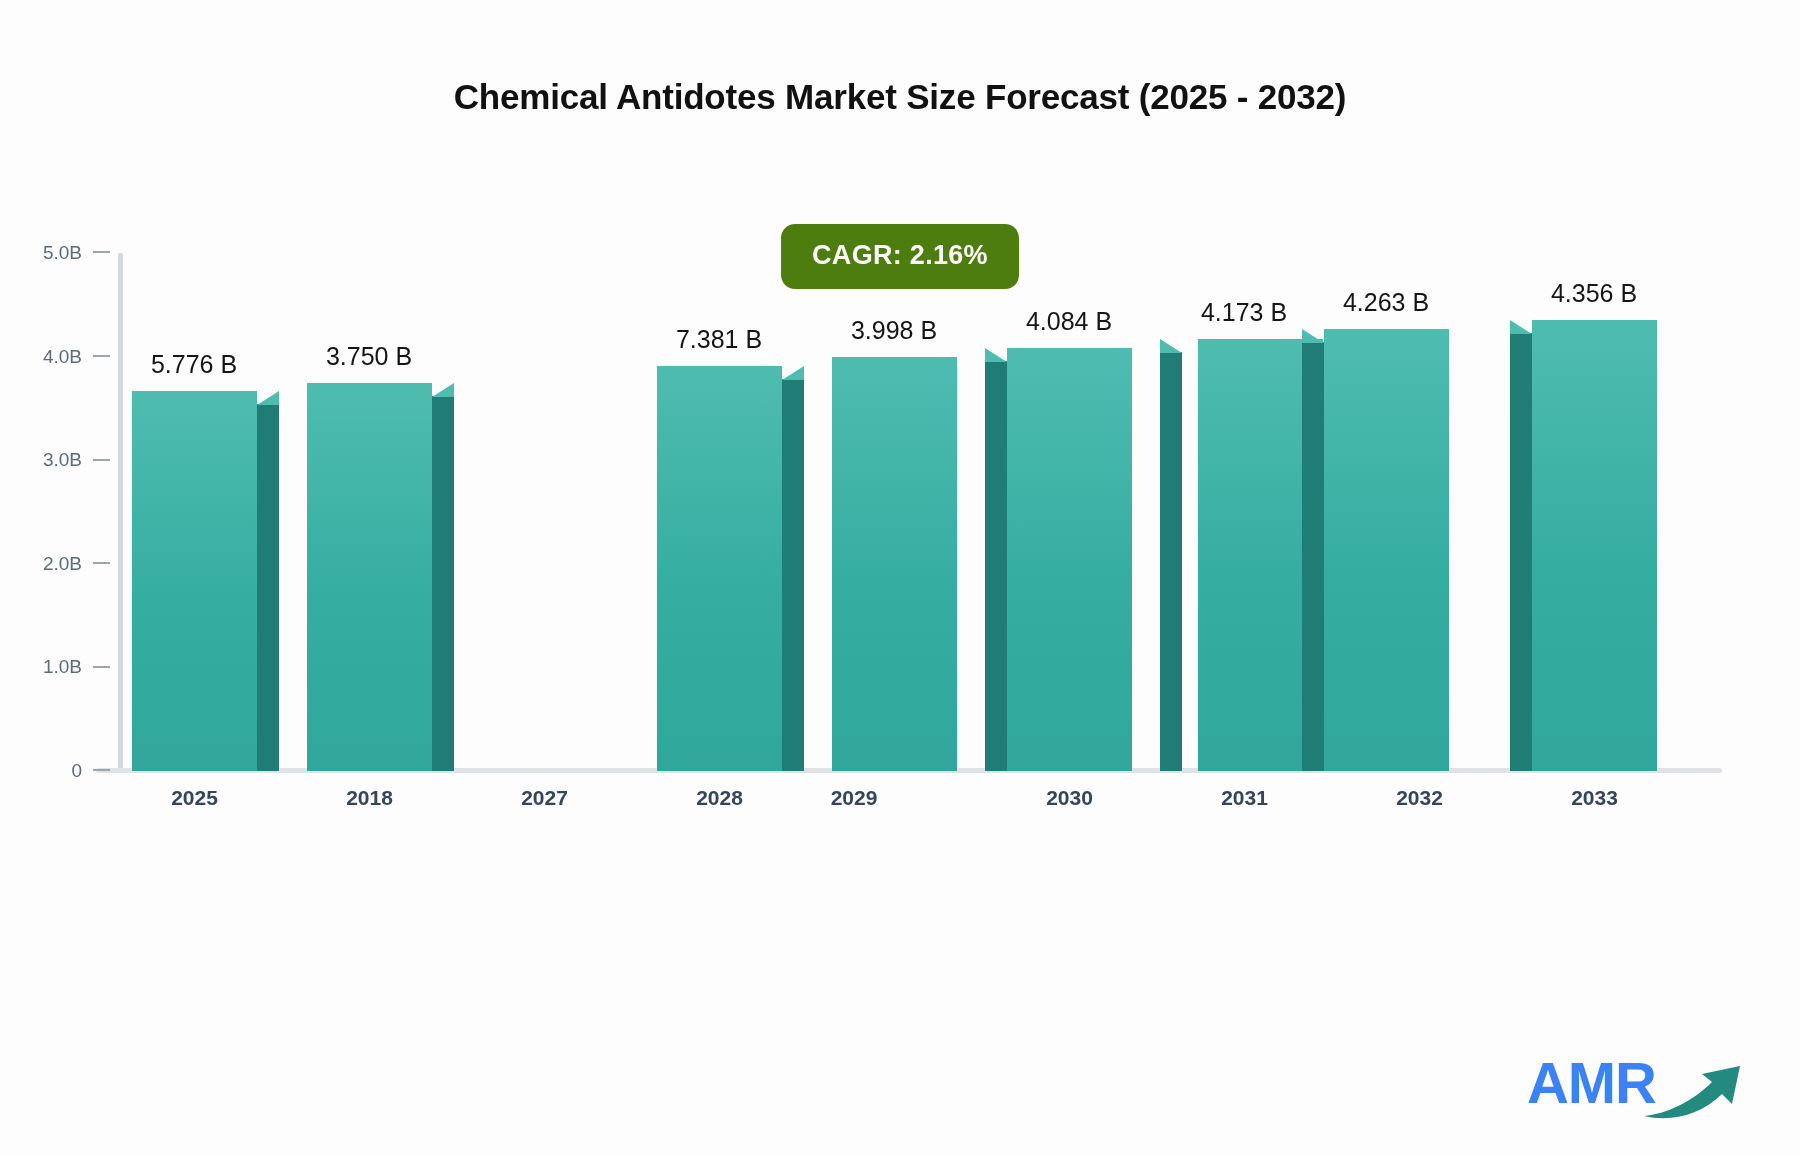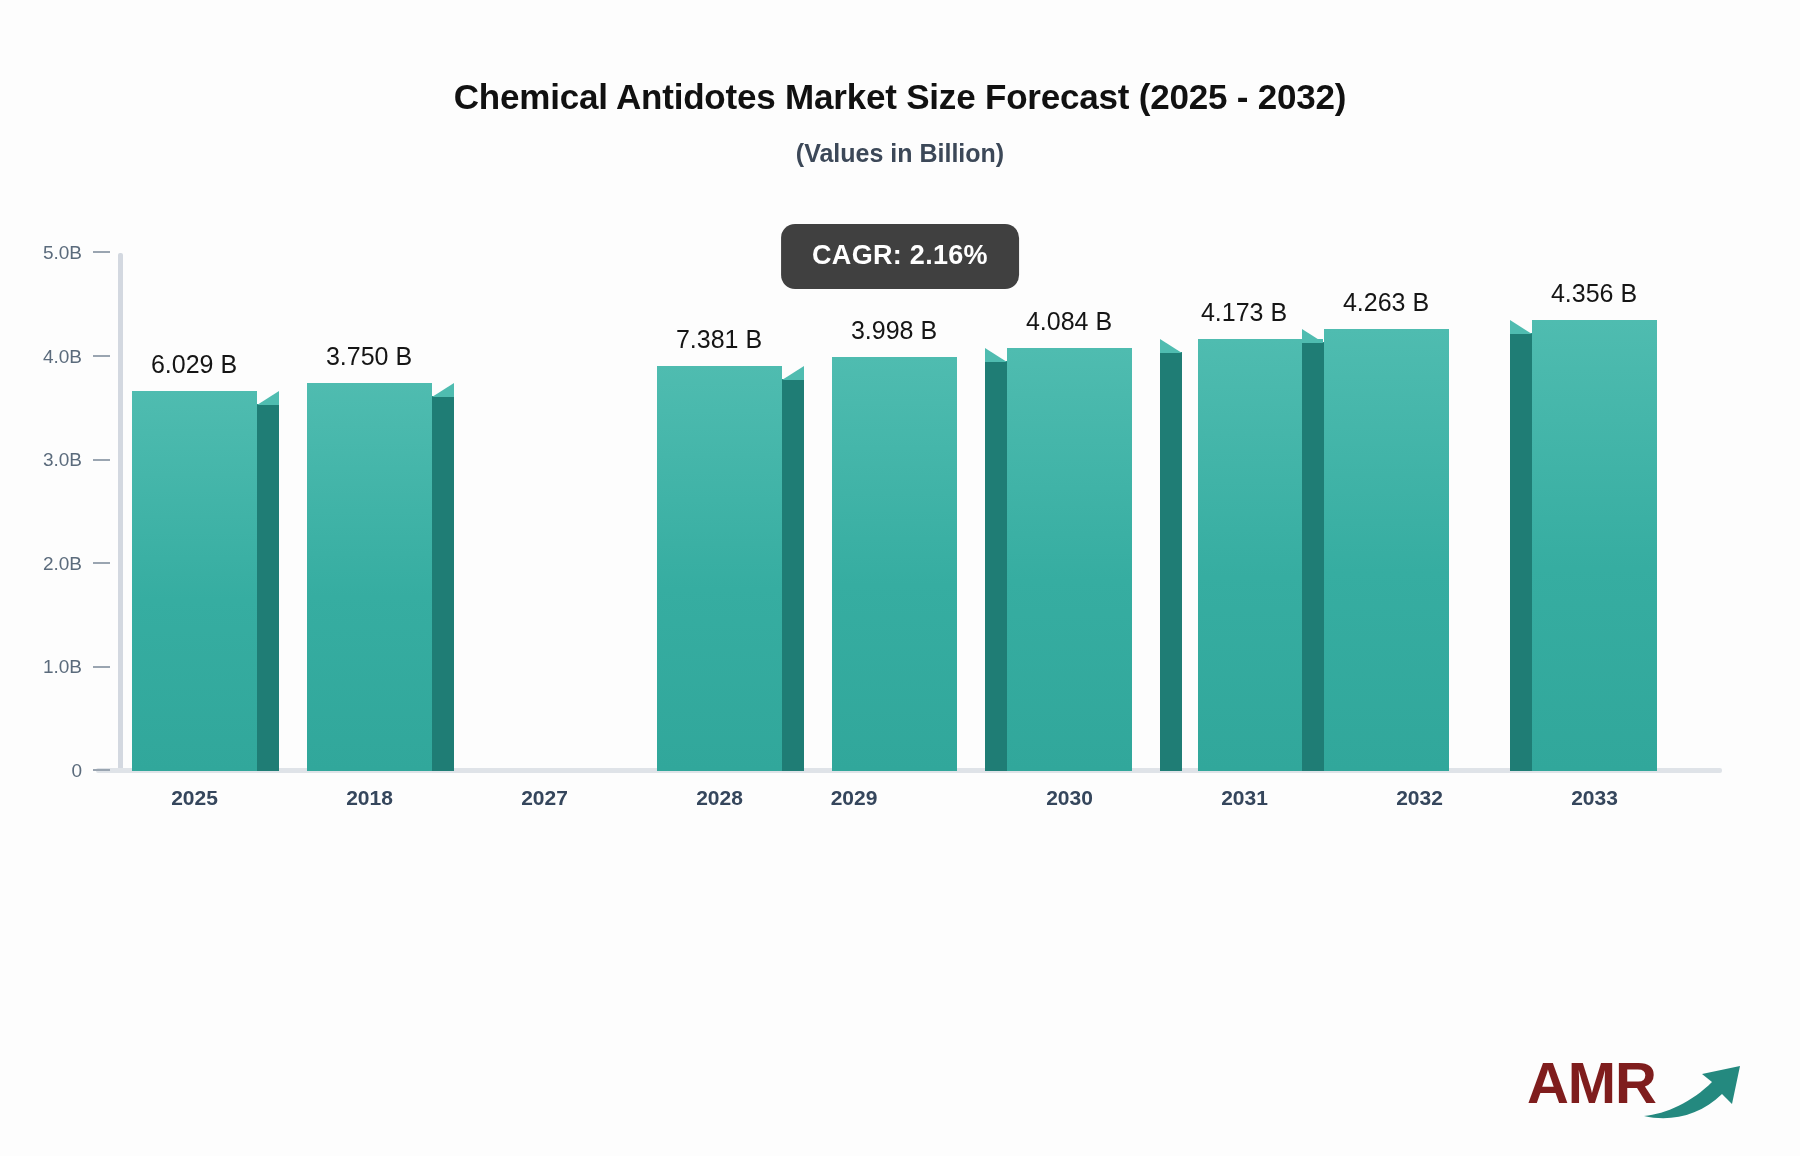--- a/index.html
+++ b/index.html
@@ -40,21 +40,21 @@
     margin-top: 20px;
     line-height: 1.2;
   }
 
   
   #cagr-badge {
     position: absolute;
     top: 224px;
     left: 50%;
     transform: translateX(-50%);
-    background: #404040;
+    background: #4d7c0f;
     color: #ffffff;
     font-size: 27px;
     font-weight: bold;
     border-radius: 14px;
     padding: 16px 31px 18px 31px;
     white-space: nowrap;
     letter-spacing: 0.3px;
   }
 
   
@@ -173,56 +173,55 @@
   #amr-logo {
     position: absolute;
     right: 52px;
     bottom: 32px;
     display: flex;
     align-items: center;
   }
   #amr-logo-text {
     font-size: 58px;
     font-weight: bold;
-    color: #7f1d1d;
+    color: #3b82f6;
     letter-spacing: -1px;
     line-height: 1;
   }
   #amr-logo-arrow {
     margin-left: -16px;
     margin-top: 16px;
   }
 </style>
 </head>
 <body>
 
 <div id="chart-header">
   <div id="chart-title">Chemical Antidotes Market Size Forecast (2025 - 2032)</div>
-  <div id="chart-subtitle">(Values in Billion)</div>
 </div>
 
 <div id="cagr-badge">CAGR: 2.16%</div>
 
 <div id="plot-area">
   <div id="y-axis-line"></div>
   <div id="x-axis-line"></div>
   <div id="y-ticks">
       <div class="y-tick" style="top: 761px;"><span class="y-tick-label">0</span><span class="y-tick-dash"></span></div>
       <div class="y-tick" style="top: 657.4px;"><span class="y-tick-label">1.0B</span><span class="y-tick-dash"></span></div>
       <div class="y-tick" style="top: 553.8px;"><span class="y-tick-label">2.0B</span><span class="y-tick-dash"></span></div>
       <div class="y-tick" style="top: 450.2px;"><span class="y-tick-label">3.0B</span><span class="y-tick-dash"></span></div>
       <div class="y-tick" style="top: 346.6px;"><span class="y-tick-label">4.0B</span><span class="y-tick-dash"></span></div>
       <div class="y-tick" style="top: 243px;"><span class="y-tick-label">5.0B</span><span class="y-tick-dash"></span></div>
     </div>
   <div id="bars">
       <div class="bar-group" style="left: 132px; bottom: 385px; width: 125px; height: 380.316px;">
         <div class="bar-side bar-side-right" style="height: 367.316px;"></div>
         <div class="bar-top-right" style="bottom: 366.316px;"></div>
         <div class="bar-front" style="height: 380.316px;"></div>
-        <div class="bar-value" style="bottom: 392.316px;">6.029 B</div>
+        <div class="bar-value" style="bottom: 392.316px;">5.776 B</div>
       </div>
       <div class="bar-group" style="left: 307px; bottom: 385px; width: 126px; height: 388.5px;">
         <div class="bar-side bar-side-right" style="height: 375.5px;"></div>
         <div class="bar-top-right" style="bottom: 374.5px;"></div>
         <div class="bar-front" style="height: 388.5px;"></div>
         <div class="bar-value" style="bottom: 400.5px;">3.750 B</div>
       </div>
       <div class="bar-group" style="left: 657px; bottom: 385px; width: 125px; height: 405.387px;">
         <div class="bar-side bar-side-right" style="height: 392.387px;"></div>
         <div class="bar-top-right" style="bottom: 391.387px;"></div>

